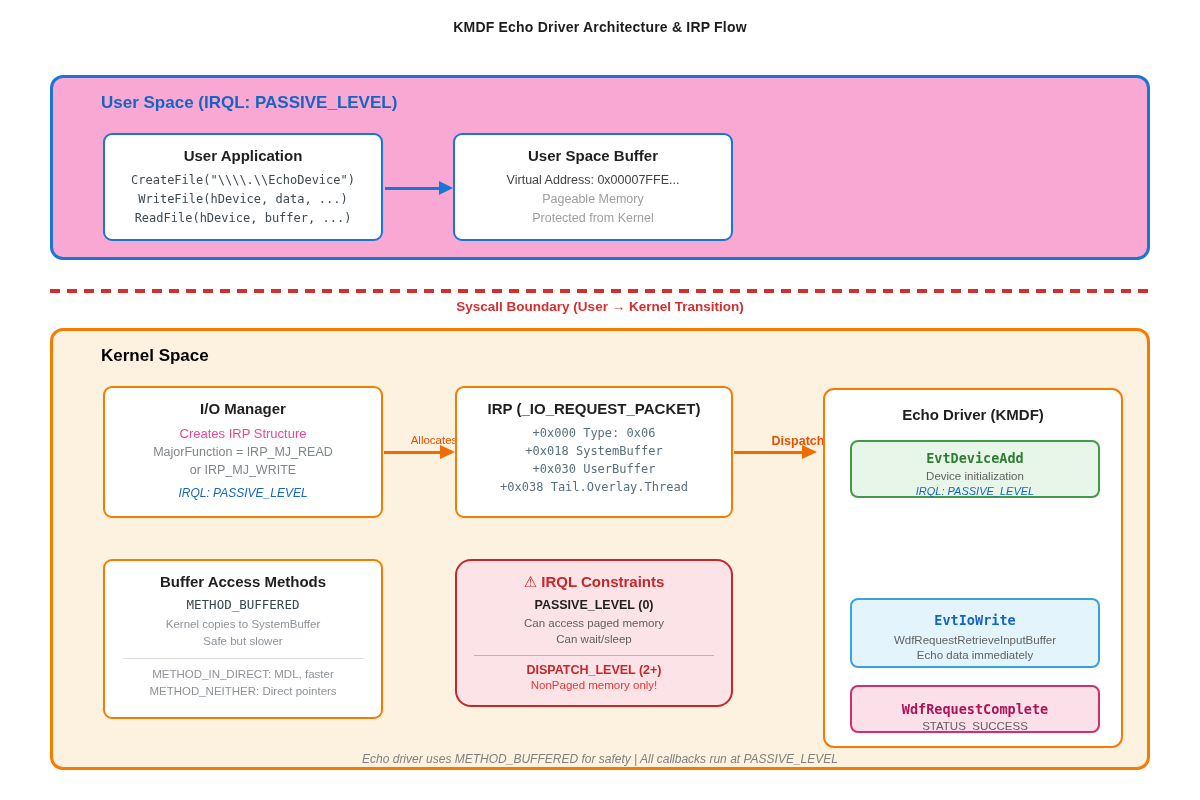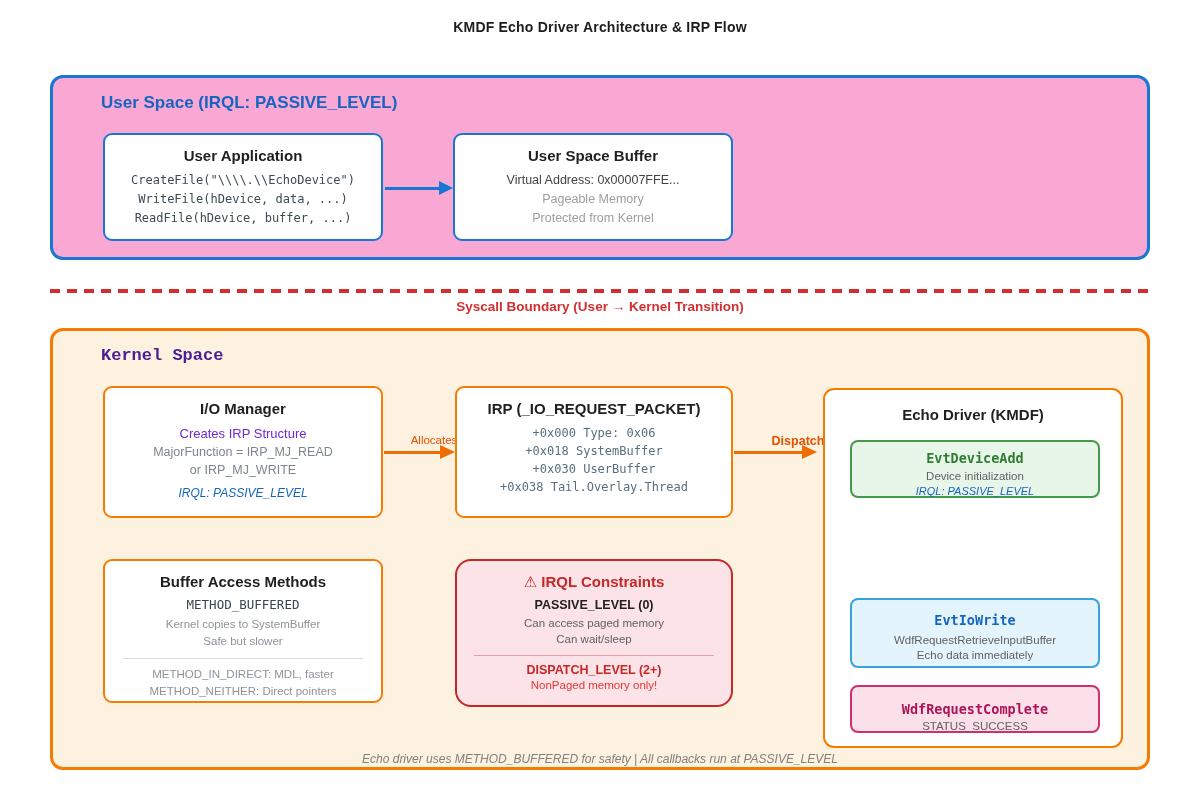--- a/index.html
+++ b/index.html
@@ -19,21 +19,21 @@
   #user-space-panel {
     left: 50px; top: 75px; width: 1100px; height: 185px;
     background: #f9a8d4; border: 3px solid #1976d2;
   }
   #kernel-space-panel {
     left: 50px; top: 328px; width: 1100px; height: 442px;
     background: #fdf1df; border: 3px solid #f57c00;
   }
   .panel-label { position: absolute; left: 48px; top: 15px; font-size: 17px; font-weight: bold; }
   #user-space-panel .panel-label { color: #1565c0; }
-  #kernel-space-panel .panel-label { color: #4c1d95; font-family: Liberation Mono, monospace; }
+  #kernel-space-panel .panel-label { color: #000000; }
 
   .box {
     position: absolute; box-sizing: border-box; background: #ffffff;
     border-radius: 9px; text-align: center;
   }
   .blue-border { border: 2px solid #1976d2; }
   .orange-border { border: 2px solid #f57c00; }
   .box-title { font-size: 15px; font-weight: bold; color: #1f1f1f; margin: 12px 0 7px 0; }
 
   
@@ -61,29 +61,29 @@
     background: repeating-linear-gradient(90deg, #d32f2f 0 10px, transparent 10px 17px);
   }
   #boundary-label {
     position: absolute; top: 299px; left: 0; width: 100%; text-align: center;
     color: #d32f2f; font-weight: bold; font-size: 13.5px;
   }
 
   
   #io-manager-box    { left: 50px;  top: 55px;  width: 280px; height: 132px; }
   #irp-box           { left: 402px; top: 55px;  width: 278px; height: 132px; }
-  #buffer-methods-box{ left: 50px;  top: 228px; width: 280px; height: 144px; }
+  #buffer-methods-box{ left: 50px;  top: 228px; width: 280px; height: 160px; }
   #irql-box {
     left: 402px; top: 228px; width: 278px; height: 148px;
     background: #fbe3e8; border: 2.5px solid #c62828; border-radius: 16px;
   }
   #echo-driver-box   { left: 770px; top: 57px;  width: 300px; height: 360px;
     border-width: 2.5px; border-radius: 11px; }
 
-  .body-line   { font-size: 13px;   color: #6d28d9; line-height: 19px; }
+  .body-line   { font-size: 13px;   color: #ec4899; line-height: 19px; }
   .gray-line   { font-size: 12.5px; color: #7e868c; line-height: 18px; }
   .irql-line   { font-size: 12px; font-style: italic; color: #1565c0; margin-top: 7px; }
   .irp-field   { font-family: "DejaVu Sans Mono", monospace; font-size: 12px; color: #57707e; line-height: 18px; }
 
   .method-line { font-family: "DejaVu Sans Mono", monospace; font-size: 12.5px; color: #37474f; margin-bottom: 4px; }
   .small-gray  { font-size: 11.5px; color: #8d9399; line-height: 17px; }
   .divider     { width: 240px; margin: 8px auto 7px auto; border: 0; border-top: 1.5px solid #dcdcdc; }
   .divider-pink{ width: 240px; margin: 8px auto 7px auto; border: 0; border-top: 1.5px solid #e8a0a8; }
 
   #irql-box .box-title { color: #c62828; }

